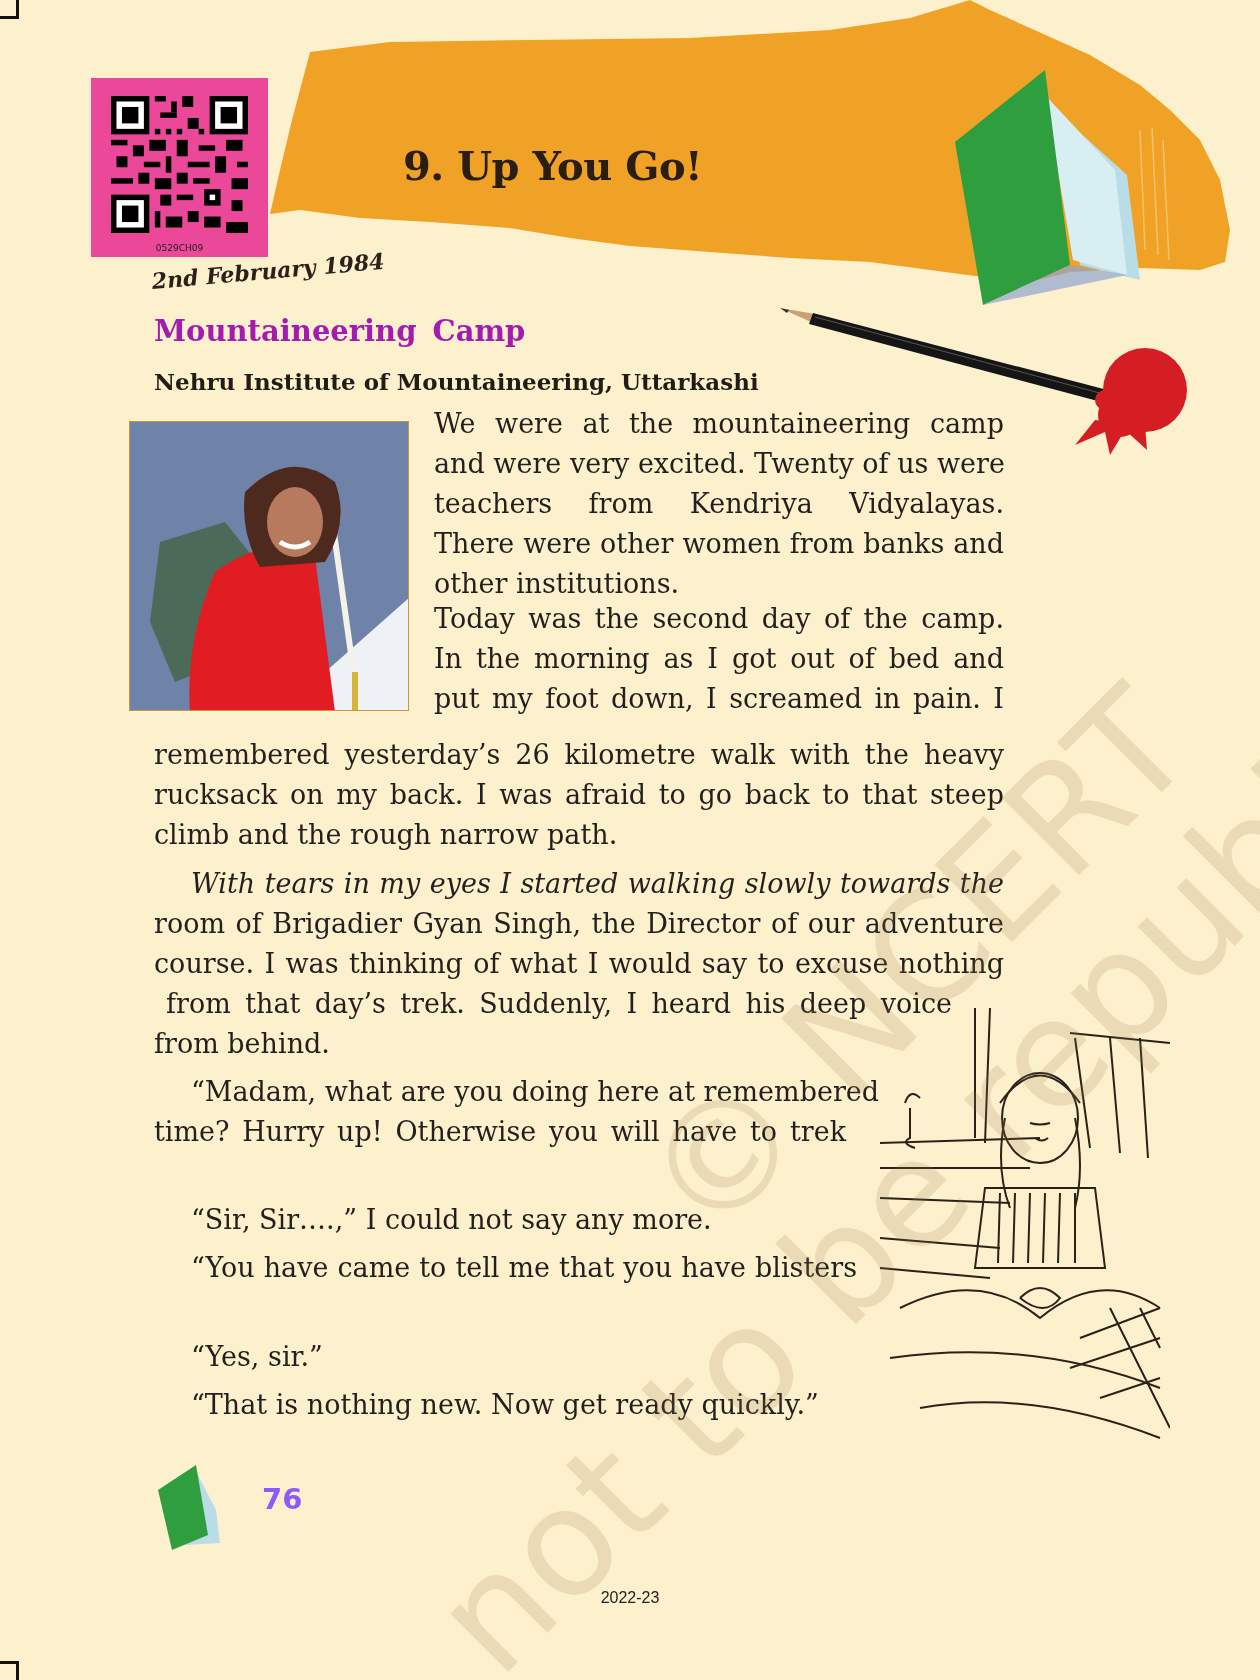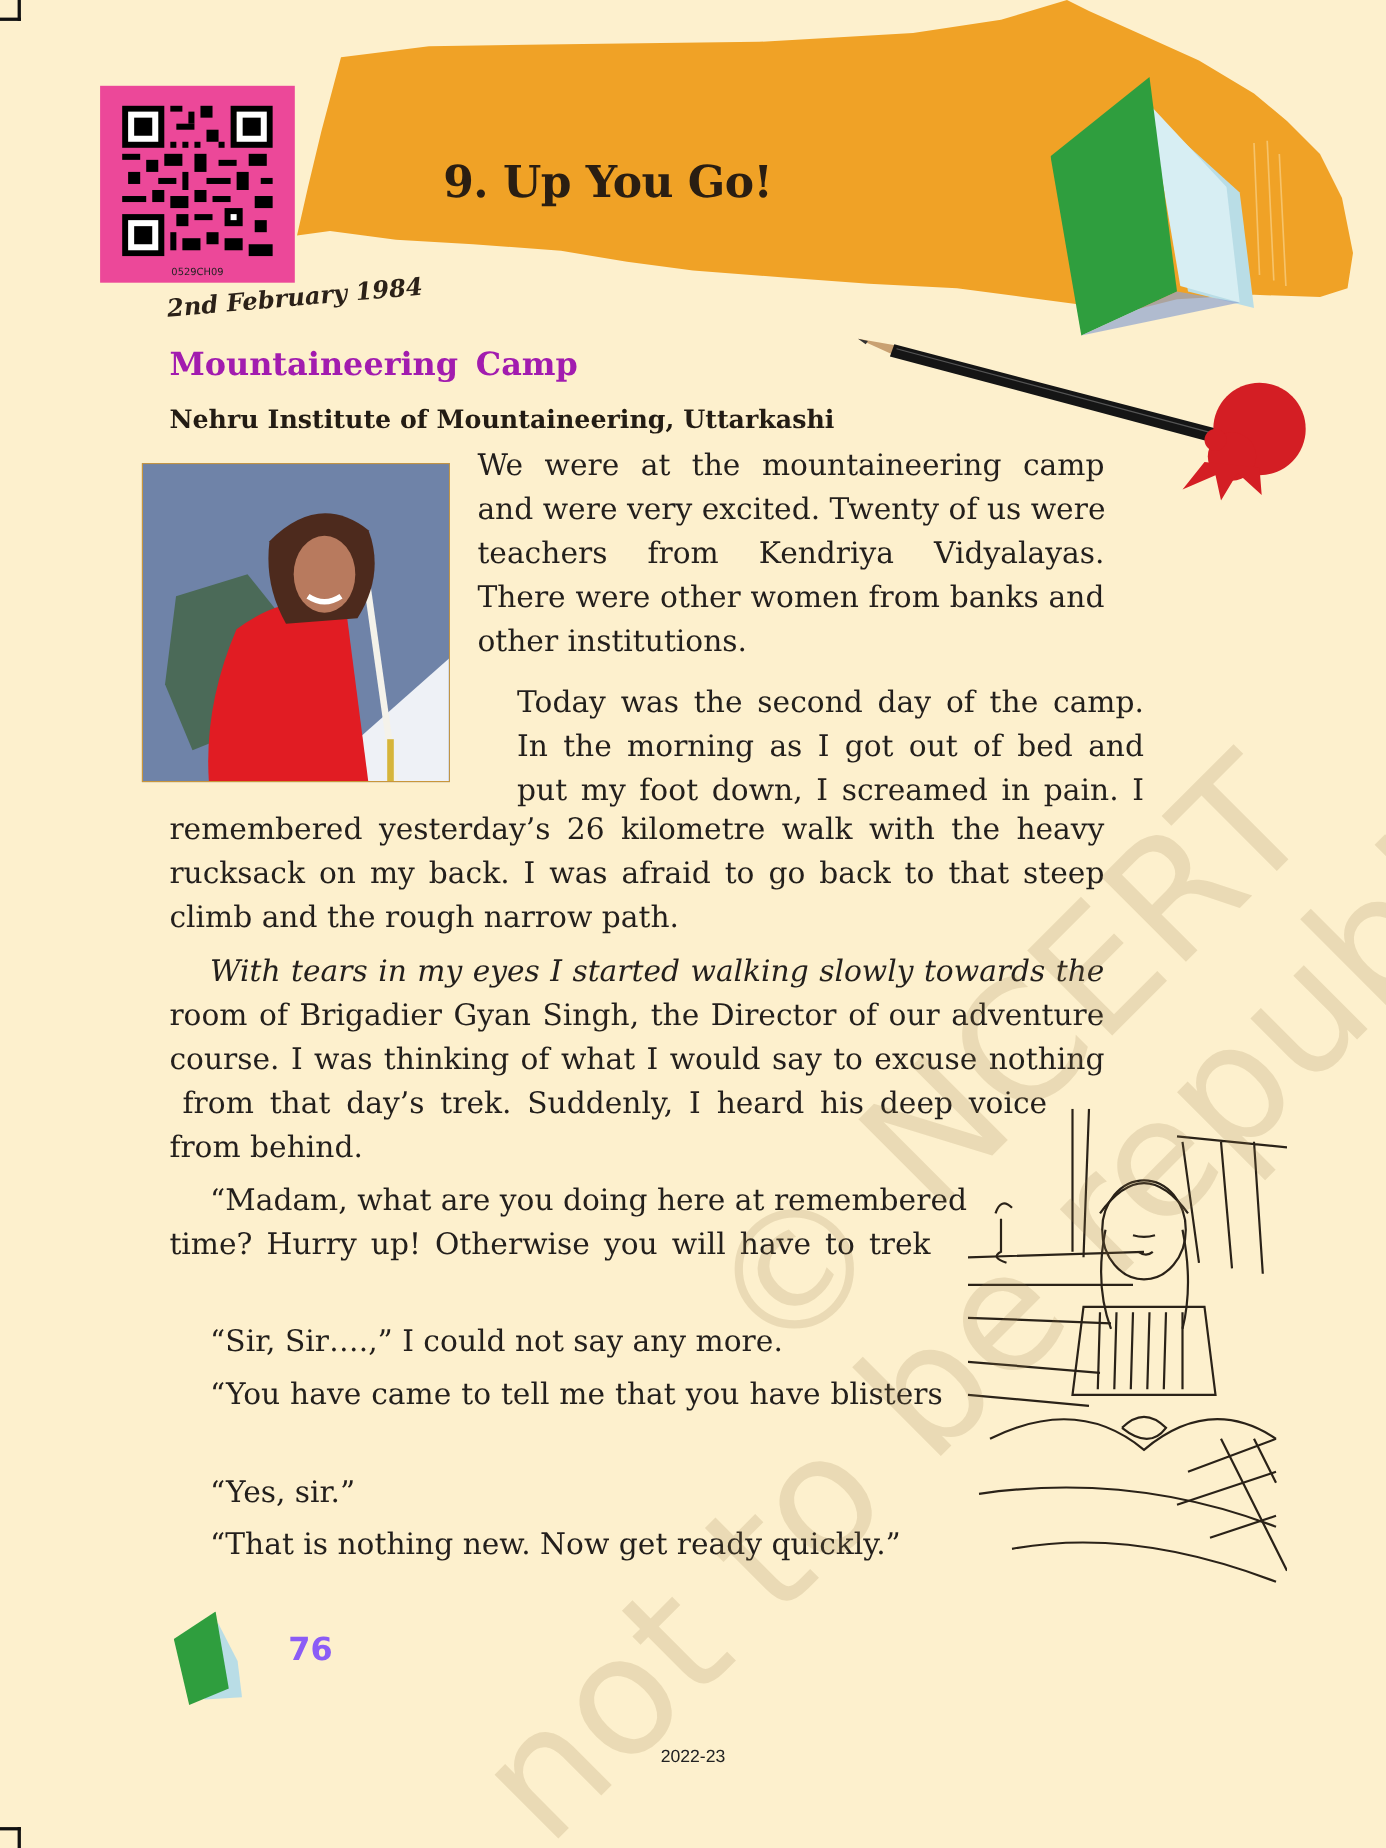--- a/index.html
+++ b/index.html
@@ -183,21 +183,21 @@
 </div>
 
 <div class="text" style="left:434px; top:404px; width:570px;">
   <span class="line">We were at the mountaineering camp</span>
   <span class="line">and were very excited. Twenty of us were</span>
   <span class="line">teachers from Kendriya Vidyalayas.</span>
   <span class="line">There were other women from banks and</span>
   <span class="line last">other institutions.</span>
 </div>
 
-<div class="text" style="left:434px; top:619px; width:570px;margin-left:36px;">
+<div class="text" style="left:434px; top:599px; width:570px;">
   <span class="line">Today was the second day of the camp.</span>
   <span class="line">In the morning as I got out of bed and</span>
   <span class="line">put my foot down, I screamed in pain. I</span>
 </div>
 <div class="text" style="left:154px; top:735px; width:850px;">
   <span class="line">remembered yesterday’s 26 kilometre walk with the heavy</span>
   <span class="line">rucksack on my back. I  was afraid to go back to that steep</span>
   <span class="line last">climb and the rough narrow path.</span>
 </div>
 

